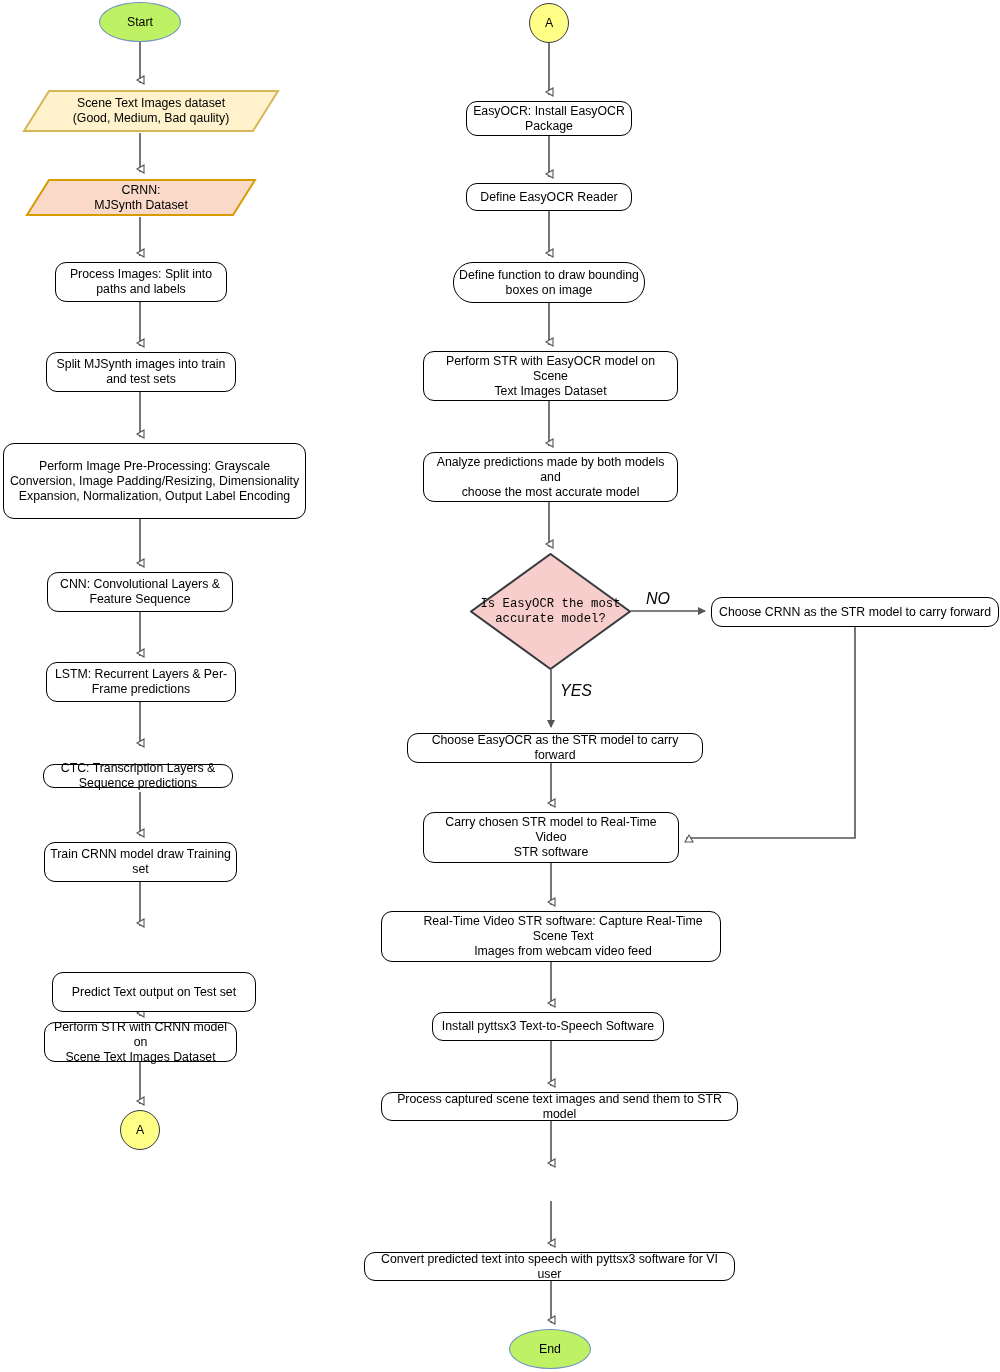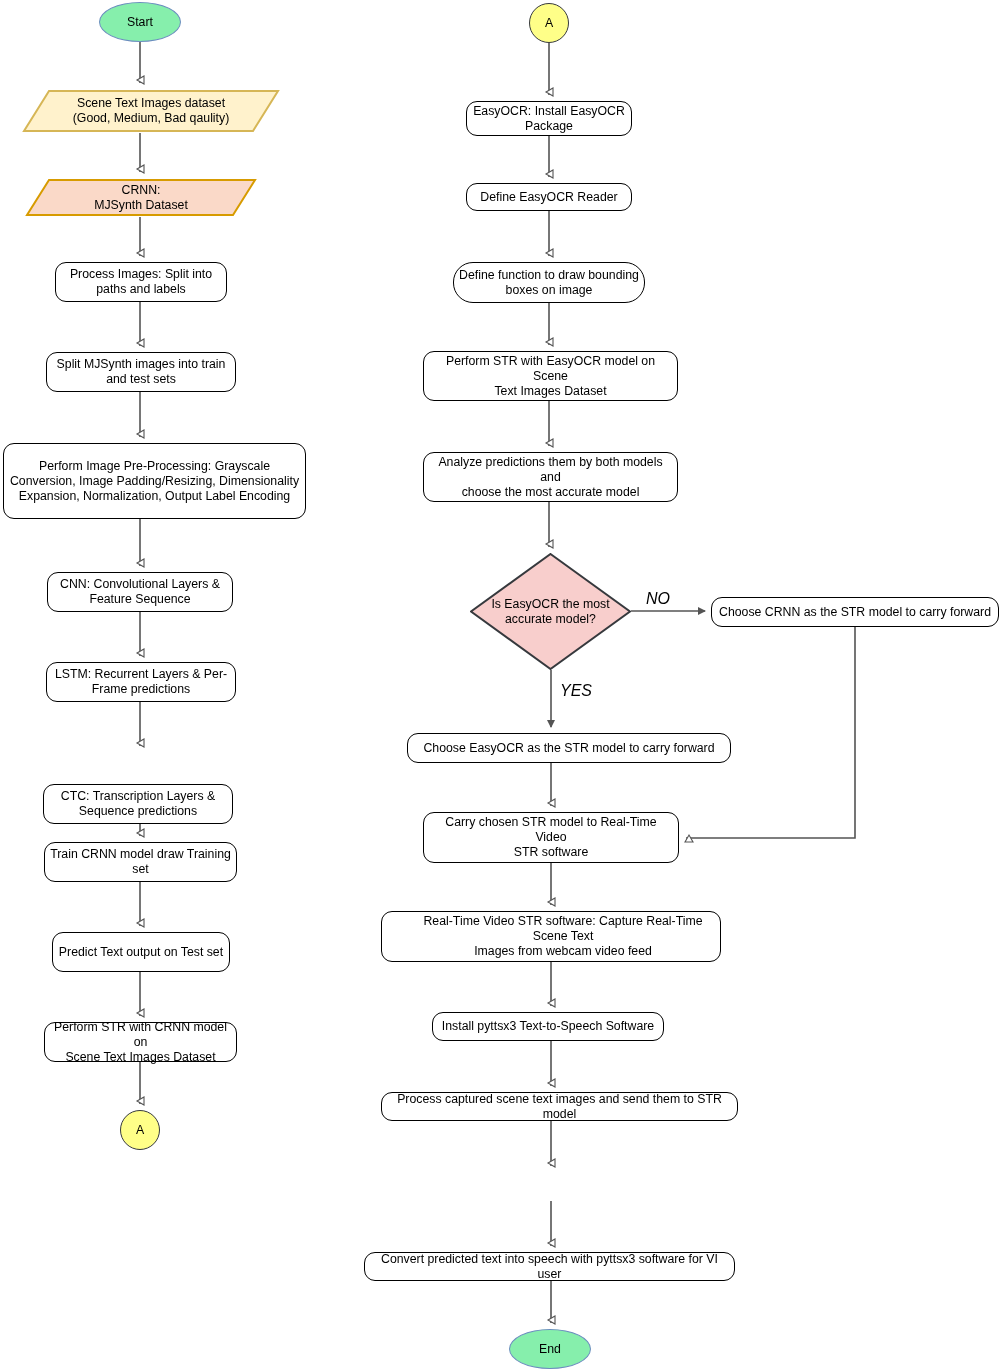--- a/index.html
+++ b/index.html
@@ -45,21 +45,21 @@
     white-space: pre-line;
   }
   
   .proc {
     background: #ffffff;
     border: 1.1px solid #000000;
     border-radius: 11px;
   }
   
   .term {
-    background: #86efac;
+    background: #bef264;
     border: 1.2px solid #6c8ebf;
     border-radius: 50%;
   }
   
   .conn {
     background: #ffff88;
     border: 1.6px solid #36393d;
     border-radius: 50%;
     font-size: 12.3px;
   }
@@ -68,20 +68,21 @@
     background: transparent;
     border: none;
   }
   .decision .diamond-shape {
     position: absolute;
     left: 0; top: 0; right: 0; bottom: 0;
   }
   .decision .lbl {
     position: relative;
     z-index: 3;
+    font-family: Liberation Mono, monospace;
   }
   
   .data {
     background: transparent;
     border: none;
   }
   .data .para-shape {
     position: absolute;
     left: 0; top: 0; right: 0; bottom: 0;
   }
@@ -185,28 +186,28 @@
 Expansion, Normalization, Output Label Encoding</span>
     </div>
     <div class="node proc" style="left: 47px; top: 572px; width: 186px; height: 40px;">
       <span class="lbl">CNN: Convolutional Layers &amp;
 Feature Sequence</span>
     </div>
     <div class="node proc" style="left: 46px; top: 662px; width: 190px; height: 40px;">
       <span class="lbl">LSTM: Recurrent Layers &amp; Per-
 Frame predictions</span>
     </div>
-    <div class="node proc" style="left: 43px; top: 784px; width: 190px; height: 40px;">
+    <div class="node proc" style="left: 43px; top: 764px; width: 190px; height: 24px;">
       <span class="lbl">CTC: Transcription Layers &amp;
 Sequence predictions</span>
     </div>
     <div class="node proc" style="left: 44px; top: 842px; width: 193px; height: 40px;">
       <span class="lbl">Train CRNN model draw Training set</span>
     </div>
-    <div class="node proc" style="left: 52px; top: 932px; width: 178px; height: 40px;">
+    <div class="node proc" style="left: 52px; top: 972px; width: 204px; height: 40px;">
       <span class="lbl">Predict Text output on Test set</span>
     </div>
     <div class="node proc" style="left: 44px; top: 1022px; width: 193px; height: 40px;">
       <span class="lbl">Perform STR with CRNN model on
 Scene Text Images Dataset</span>
     </div>
     <div class="node conn" style="left: 120px; top: 1110px; width: 40px; height: 40px;">
       <span class="lbl">A</span>
     </div>
     <div class="node conn" style="left: 529px; top: 3px; width: 40px; height: 40px;">
@@ -221,34 +222,34 @@
     </div>
     <div class="node proc" style="left: 453px; top: 262px; width: 192px; height: 41px; border-radius: 20px;">
       <span class="lbl">Define function to draw bounding
 boxes on image</span>
     </div>
     <div class="node proc" style="left: 423px; top: 351px; width: 255px; height: 50px;">
       <span class="lbl">Perform STR with EasyOCR model on Scene
 Text Images Dataset</span>
     </div>
     <div class="node proc" style="left: 423px; top: 452px; width: 255px; height: 50px;">
-      <span class="lbl">Analyze predictions them by both models and
+      <span class="lbl">Analyze predictions made by both models and
 choose the most accurate model</span>
     </div>
     <div class="node decision" style="left: 470px; top: 553px; width: 161px; height: 117px;">
       <svg class="diamond-shape" viewBox="0 0 161 117" preserveAspectRatio="none">
         <polygon points="80.5,1 160,58.5 80.5,116 1,58.5" fill="#f8cecc" stroke="#36393d" stroke-width="2"></polygon>
       </svg>
       <span class="lbl">Is EasyOCR the most
 accurate model?</span>
     </div>
     <div class="node proc" style="left: 711px; top: 597px; width: 288px; height: 30px;">
       <span class="lbl">Choose CRNN as the STR model to carry forward</span>
     </div>
-    <div class="node proc" style="left: 407px; top: 733px; width: 324px; height: 30px;">
+    <div class="node proc" style="left: 407px; top: 733px; width: 296px; height: 30px;">
       <span class="lbl">Choose EasyOCR as the STR model to carry forward</span>
     </div>
     <div class="node proc" style="left: 423px; top: 812px; width: 256px; height: 51px;">
       <span class="lbl">Carry chosen STR model to Real-Time Video
 STR software</span>
     </div>
     <div class="node proc" style="left: 381px; top: 911px; width: 340px; height: 51px; padding-left: 24px;">
       <span class="lbl">Real-Time Video STR software: Capture Real-Time Scene Text
 Images from webcam video feed</span>
     </div>

